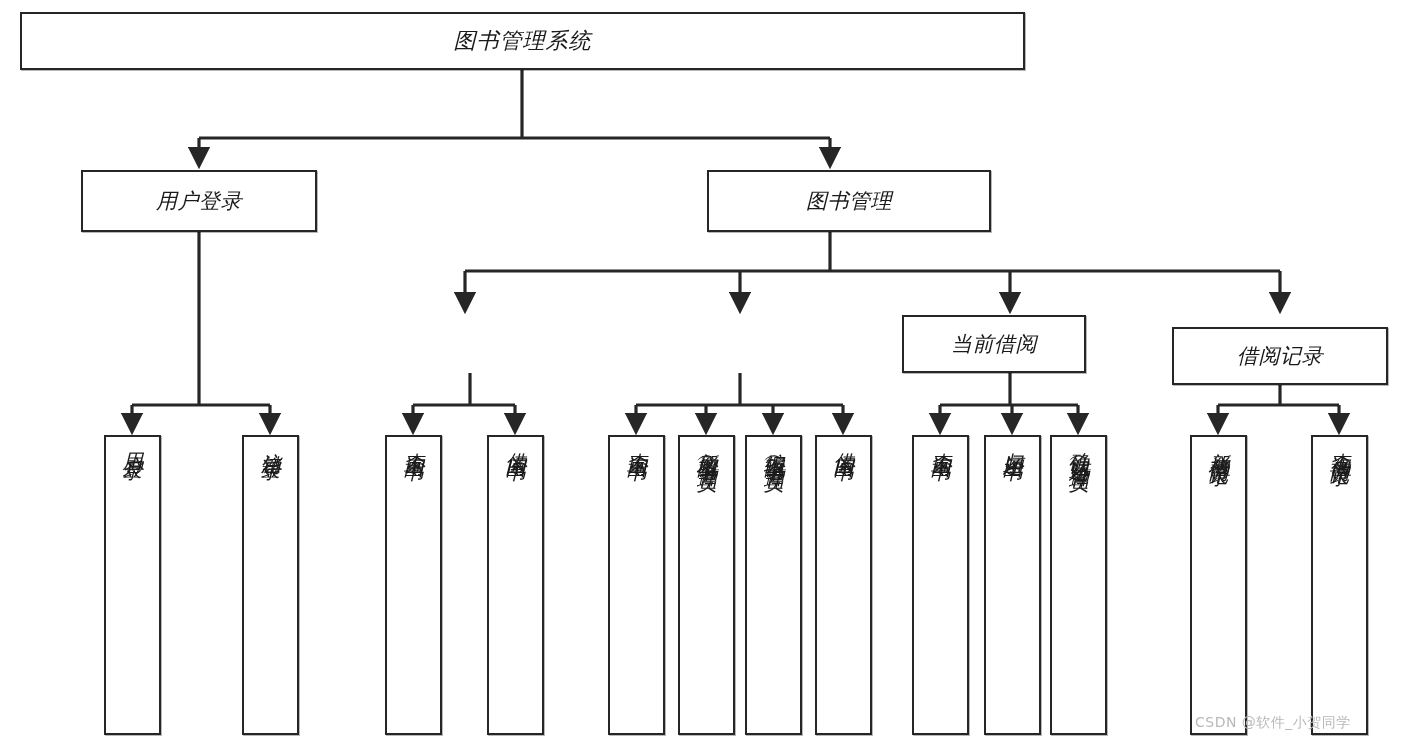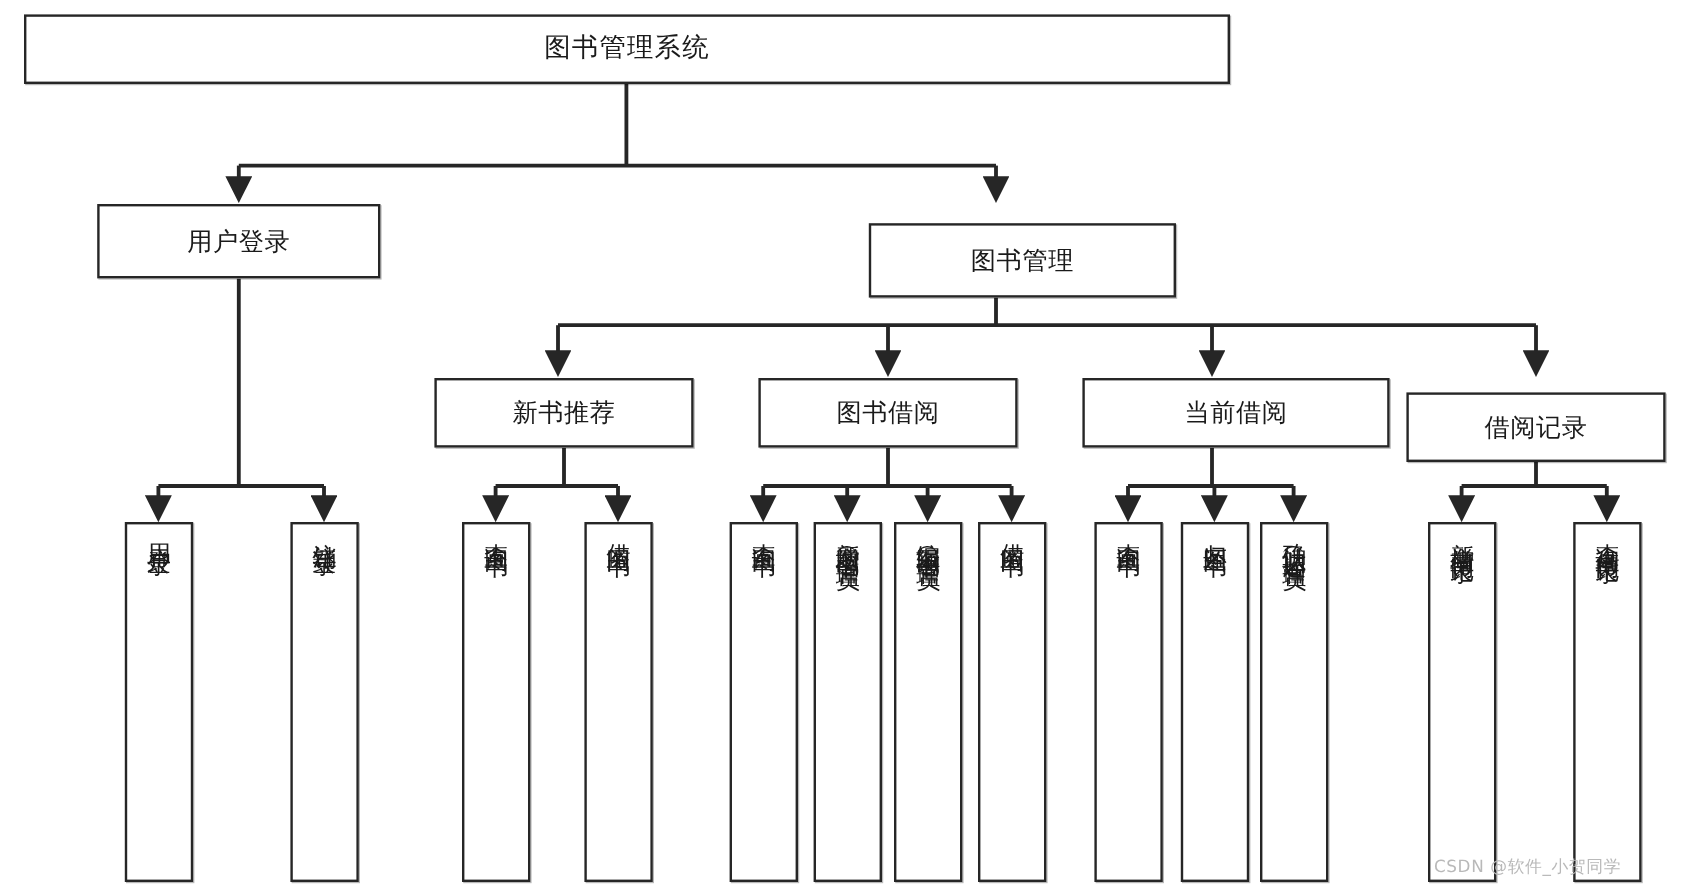--- a/index.html
+++ b/index.html
@@ -34,20 +34,21 @@
     display: flex;
     align-items: center;
     justify-content: center;
     color: #1a1a1a;
     box-shadow: 1px 1px 0 rgba(0,0,0,0.28);
   }
   .node .label {
     display: block;
     text-align: right;
     line-height: 1.18;
+    font-style: italic;
   }
   .node.horiz .label {
     font-size: 21px;
     letter-spacing: 0.5px;
   }
   .node.root .label {
     font-size: 22px;
     letter-spacing: 1px;
   }
   .node.vert {
@@ -126,31 +127,25 @@
     </g>
   </svg>
 
   <div class="node root horiz" style="left: 20px; top: 12px; width: 1005px; height: 58px;">
     <span class="label">图书管理系统</span>
   </div>
 
   <div class="node horiz" style="left: 81px; top: 170px; width: 236px; height: 62px;">
     <span class="label">用户登录</span>
   </div>
-  <div class="node horiz" style="left: 724px; top: 170px; width: 256px; height: 62px; margin-top: 16px;">
+  <div class="node horiz" style="left: 707px; top: 170px; width: 284px; height: 62px;">
     <span class="label">图书管理</span>
   </div>
 
-  <div class="node horiz" style="left: 362px; top: 315px; width: 216px; height: 58px;">
-    <span class="label">新书推荐</span>
-  </div>
-  <div class="node horiz" style="left: 632px; top: 315px; width: 216px; height: 58px;">
-    <span class="label">图书借阅</span>
-  </div>
-  <div class="node horiz" style="left: 902px; top: 315px; width: 256px; height: 58px;">
+  <div class="node horiz" style="left: 902px; top: 315px; width: 184px; height: 58px;">
     <span class="label">当前借阅</span>
   </div>
   <div class="node horiz" style="left: 1172px; top: 315px; width: 216px; height: 58px; margin-top: 12px;">
     <span class="label">借阅记录</span>
   </div>
 
   <div class="node vert" style="left: 104px; top: 435px; width: 57px; height: 300px;">
     <span class="label">用户登录</span>
   </div>
   <div class="node vert" style="left: 242px; top: 435px; width: 57px; height: 300px;">

